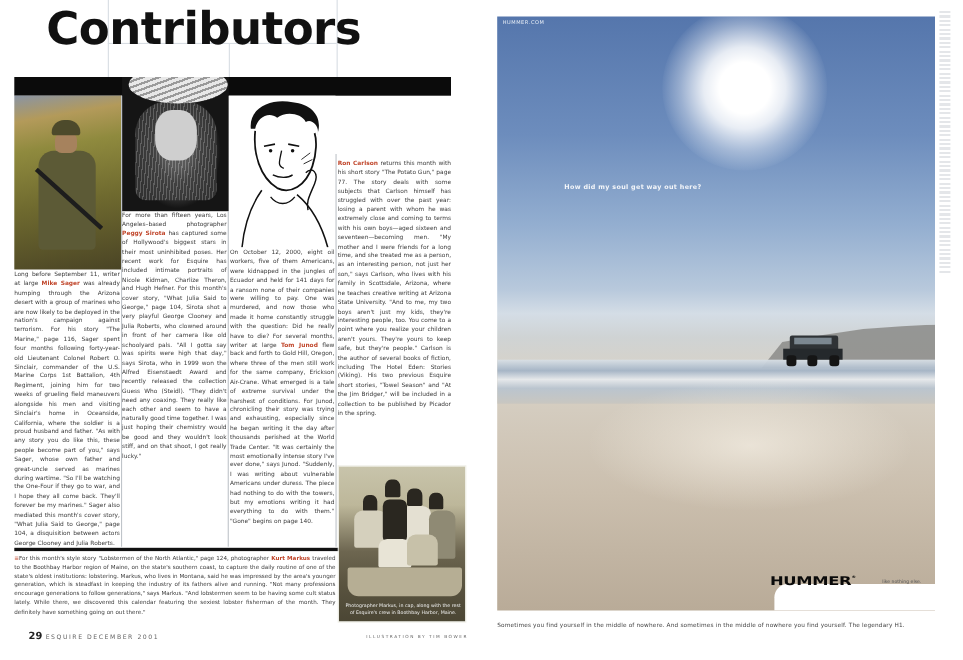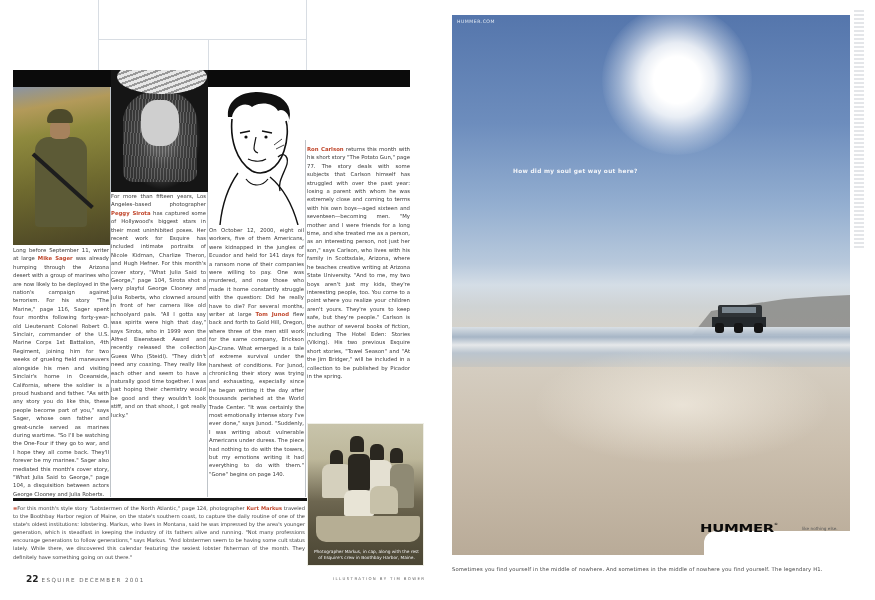--- a/index.html
+++ b/index.html
@@ -134,20 +134,21 @@
   </style>
 </head>
 <body>
 
 <div class="page-left">
   <div class="guide" style="left:98px;top:0;width:1px;height:70px;"></div>
   <div class="guide" style="left:306px;top:0;width:1px;height:70px;"></div>
   <div class="guide" style="left:208px;top:40px;width:1px;height:30px;"></div>
   <div class="guide" style="left:98px;top:39px;width:208px;height:1px;"></div>
 
+  <h1 class="title">Contributors</h1>
 
   <div class="black-bar"></div>
 
   <div class="photo photo-sager">
     <div class="body"></div>
     <div class="face"></div>
     <div class="helmet"></div>
     <div class="rifle"></div>
   </div>
 
@@ -207,21 +208,21 @@
     <div class="shirt" style="left:14px;top:40px;width:30px;height:34px;"></div>
     <div class="shirt" style="left:56px;top:36px;width:28px;height:34px;background:#e4e0d2;"></div>
     <div class="p" style="left:40px;top:30px;width:22px;height:40px;border-radius:6px;"></div>
     <div class="shirt" style="left:82px;top:40px;width:24px;height:44px;background:#8f8a74;"></div>
     <div class="shirt" style="left:36px;top:66px;width:30px;height:26px;background:#e8e4d6;"></div>
     <div class="shirt" style="left:62px;top:62px;width:28px;height:28px;background:#c7c1a9;"></div>
     <div class="boat"></div>
     <div class="caption">Photographer Markus, in cap, along with the rest of Esquire's crew in Boothbay Harbor, Maine.</div>
   </div>
 
-  <div class="folio"><span class="num">22</span><span>ESQUIRE DECEMBER 2001</span></div>
+  <div class="folio"><span class="num">29</span><span>ESQUIRE DECEMBER 2001</span></div>
   <div class="credit">ILLUSTRATION BY TIM BOWER</div>
 </div>
 
 <div class="page-right">
   <div class="ad-image">
     <div class="sun"></div>
     <div class="mountain"></div>
     <div class="ocean"></div>
     <div class="sand-glow"></div>
     <div class="hummer-vehicle">

